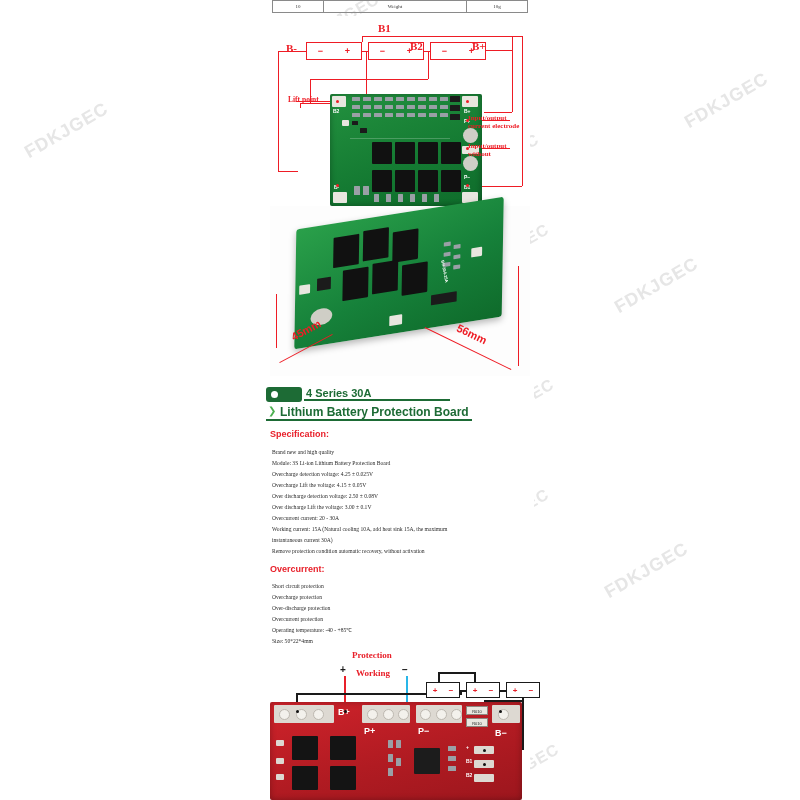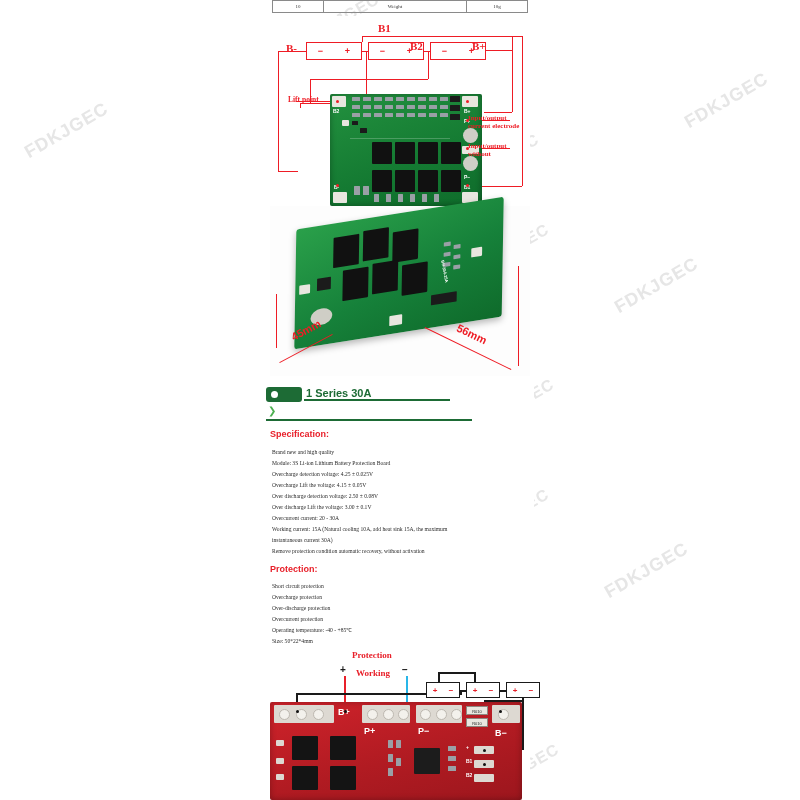--- a/index.html
+++ b/index.html
@@ -309,38 +309,39 @@
     <div class="dimline" style="left:248px; top:60px; width:1px; height:100px;"></div>
     <div class="dimtxt" style="left:20px;  top:118px; transform:rotate(-28deg);">45mm</div>
     <div class="dimtxt" style="left:186px; top:122px; transform:rotate(26deg);">56mm</div>
   </div>
 
   <div class="sec3">
     <div class="badge"></div>
     <div class="t-line" style="left:40px; top:14px; width:146px;"></div>
     <div class="t-line" style="left:2px;  top:34px; width:206px;"></div>
     <div class="leaf">❯</div>
-    <div class="title1">1 Series 30A</div>
+    <div class="title1">4 Series 30A</div>
+    <div class="title2">Lithium Battery Protection Board</div>
 
     <div class="hdr" style="left:6px; top:44px;">Specification:</div>
 
     <div class="spec" style="left:8px; top:62px;">
       <div>Brand new and high quality</div>
       <div>Module: 3S Li-ion Lithium Battery Protection Board</div>
       <div>Overcharge detection voltage: 4.25 ± 0.025V</div>
       <div>Overcharge Lift the voltage: 4.15 ± 0.05V</div>
       <div>Over discharge detection voltage: 2.50 ± 0.08V</div>
       <div>Over discharge Lift the voltage: 3.00 ± 0.1V</div>
       <div>Overcurrent current: 20 - 30A</div>
       <div>Working current: 15A (Natural cooling 10A, add heat sink 15A, the maximum</div>
       <div>instantaneous current 30A)</div>
       <div>Remove protection condition automatic recovery, without activation</div>
     </div>
 
-    <div class="hdr" style="left:6px; top:179px;">Protection:</div>
+    <div class="hdr" style="left:6px; top:179px;">Overcurrent:</div>
 
     <div class="spec" style="left:8px; top:196px;">
       <div>Short circuit protection</div>
       <div>Overcharge protection</div>
       <div>Over-discharge protection</div>
       <div>Overcurrent protection</div>
       <div>Operating temperature: -40 - +85℃</div>
       <div>Size: 50*22*4mm</div>
     </div>
   </div>

